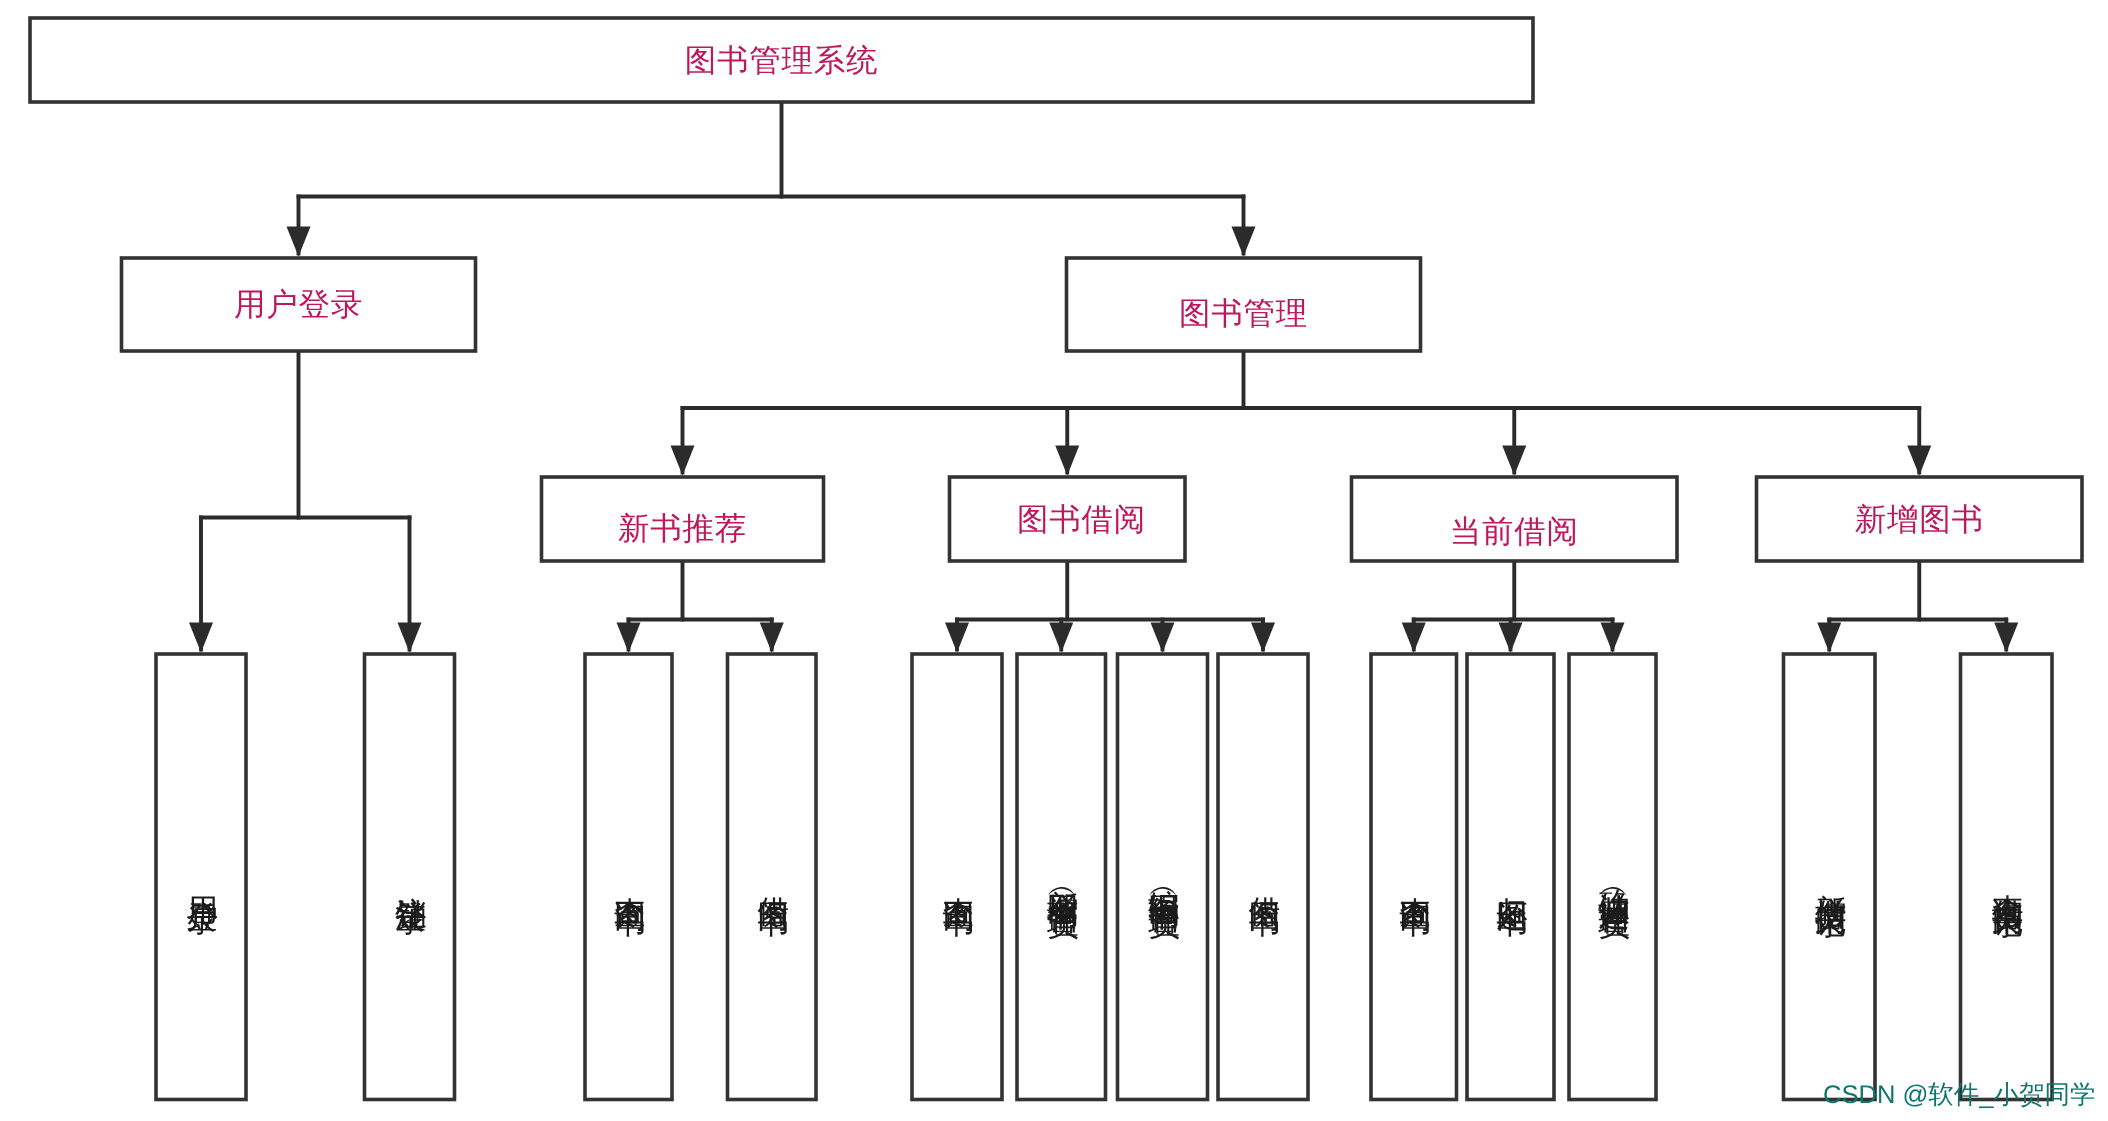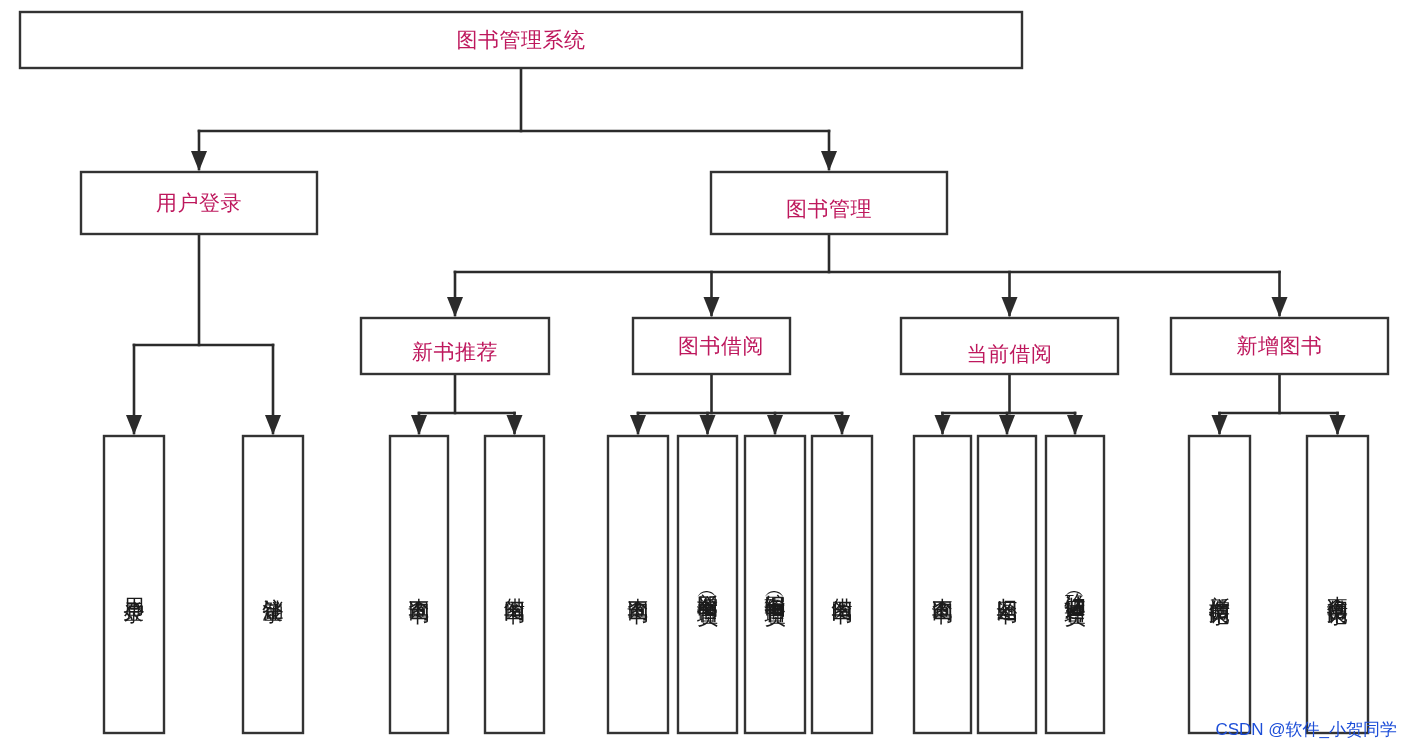--- a/index.html
+++ b/index.html
@@ -66,21 +66,21 @@
     letter-spacing: 2px;
     white-space: nowrap;
     pointer-events: none;
     font-family: "Liberation Sans", "DejaVu Sans", sans-serif;
   }
   #watermark {
     position: absolute;
     right: 8px;
     bottom: 6px;
     font-size: 17px;
-    color: #1d4ed8;
+    color: #0f766e;
     white-space: nowrap;
     font-family: "Liberation Sans", "DejaVu Sans", sans-serif;
   }
 </style>
 </head>
 <body>
 
 <div id="diagram-root">
 
   <svg id="tree-svg" viewBox="0 0 1405 747" xmlns="http://www.w3.org/2000/svg">

